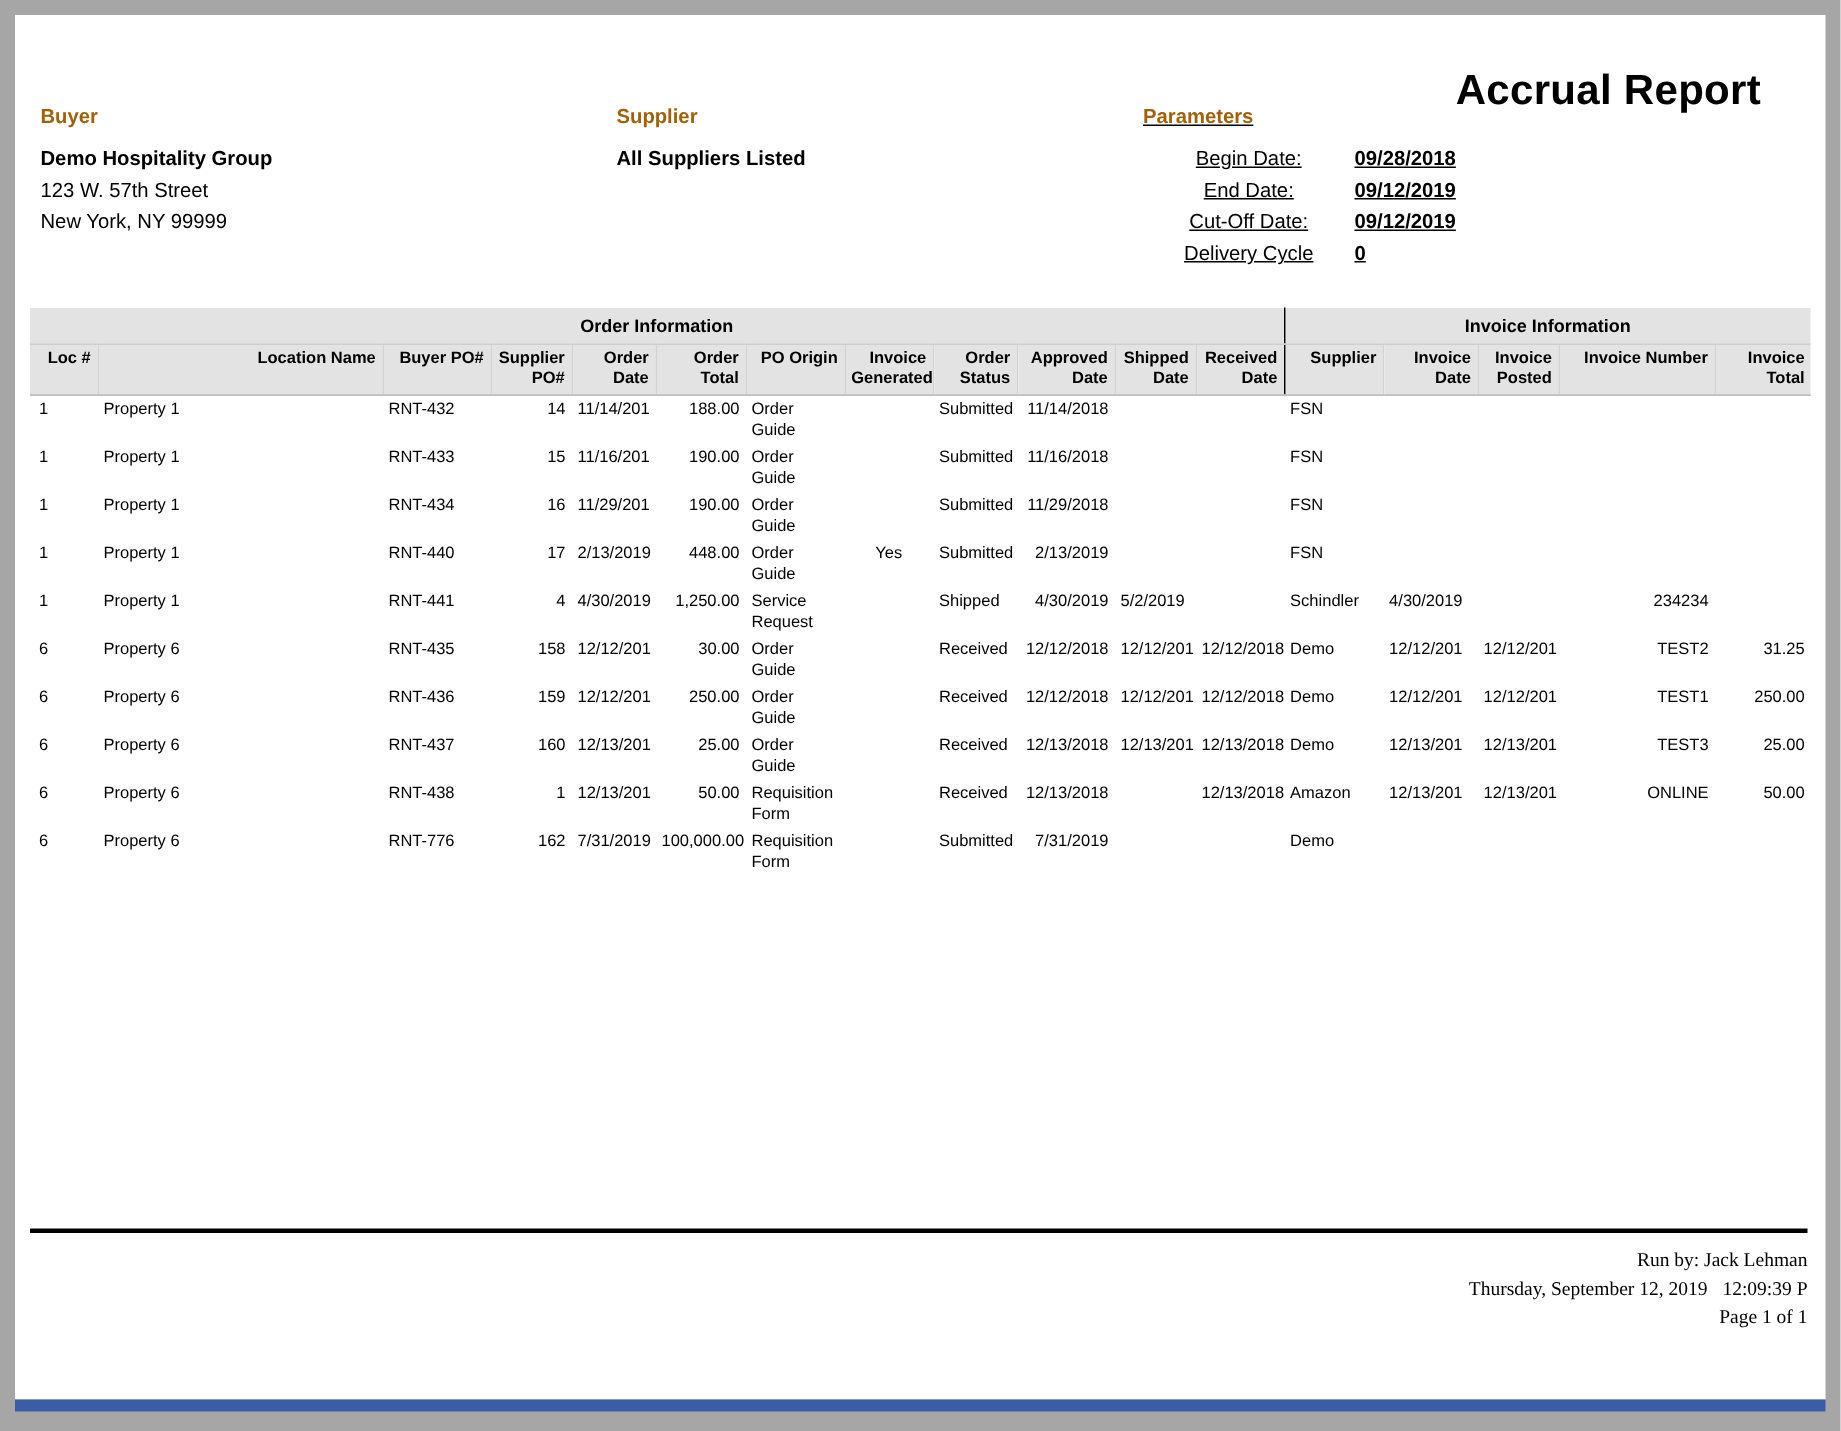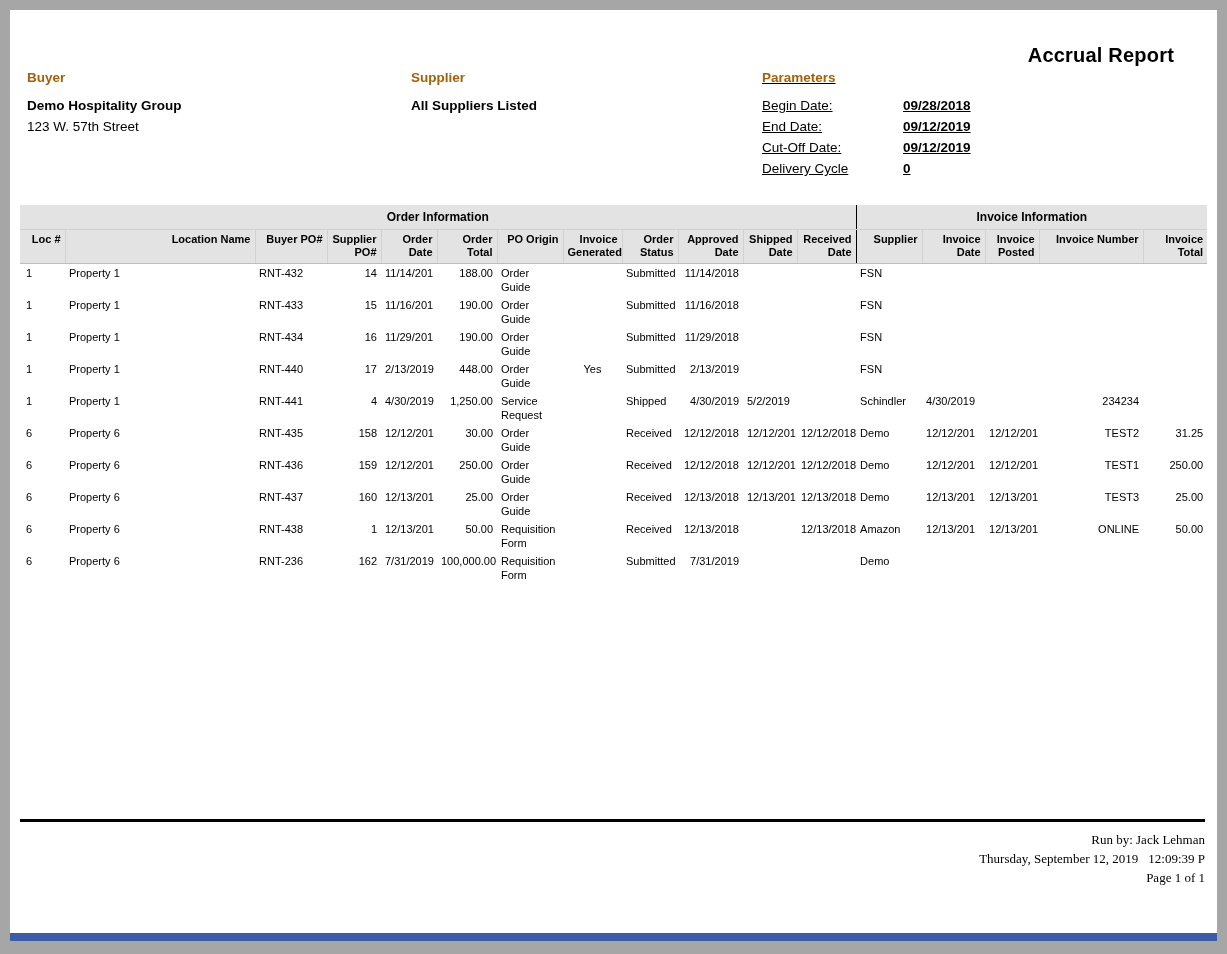--- a/index.html
+++ b/index.html
@@ -16,33 +16,33 @@
     background: #ffffff;
     overflow: hidden;
   }
   .bottom-bar {
     position: absolute; left: 10px; top: 933px;
     width: 1207px; height: 8px;
     background: #3d5ca8;
   }
   .report-title {
     position: absolute; top: 34px; right: 43px;
-    font-size: 20px; font-weight: bold; letter-spacing: 0.2px;
+    font-size: 28px; font-weight: bold; letter-spacing: 0.2px;
   }
   .hdr-col { position: absolute; font-size: 13.5px; }
   .hdr-heading {
     color: #a16207; font-weight: bold; font-size: 13.5px;
     line-height: 16px; margin-bottom: 12px;
   }
   .buyer-col    { left: 17px;  top: 60px; width: 340px; }
   .supplier-col { left: 401px; top: 60px; width: 340px; }
   .params-col   { left: 752px; top: 60px; width: 390px; text-decoration: underline; }
   .buyer-name, .supplier-value { font-weight: bold; line-height: 16px; margin-bottom: 5px; }
   .addr { line-height: 16px; margin-bottom: 5px; }
-  .param-row { display: flex; line-height: 16px; margin-bottom: 5px; }
+  .param-row { display: flex; line-height: 16px; margin-bottom: 5px; text-align: center; }
   .param-label { width: 141px; }
   .param-value { font-weight: bold; }
 
   table.report {
     position: absolute; left: 10px; top: 195px;
     width: 1187px;
     border-collapse: collapse; table-layout: fixed;
     font-size: 11px;
   }
   table.report th, table.report td {
@@ -87,20 +87,21 @@
 <body>
 
 <div class="page">
 
   <div class="report-title">Accrual Report</div>
 
   <div class="hdr-col buyer-col">
     <div class="hdr-heading">Buyer</div>
     <div class="buyer-name">Demo Hospitality Group</div>
     <div class="addr">123 W. 57th Street</div>
+    <div class="addr">New York, NY 99999</div>
   </div>
 
   <div class="hdr-col supplier-col">
     <div class="hdr-heading">Supplier</div>
     <div class="supplier-value">All Suppliers Listed</div>
   </div>
 
   <div class="hdr-col params-col">
     <div class="hdr-heading">Parameters</div>
     <div class="param-row">
@@ -334,21 +335,21 @@
           <td>12/13/2018</td>
           <td>Amazon</td>
           <td>12/13/201</td>
           <td>12/13/201</td>
           <td>ONLINE</td>
           <td>50.00</td>
         </tr>
         <tr>
           <td>6</td>
           <td>Property 6</td>
-          <td>RNT-236</td>
+          <td>RNT-776</td>
           <td>162</td>
           <td>7/31/2019</td>
           <td>100,000.00</td>
           <td>Requisition Form</td>
           <td></td>
           <td>Submitted</td>
           <td>7/31/2019</td>
           <td></td>
           <td></td>
           <td>Demo</td>

